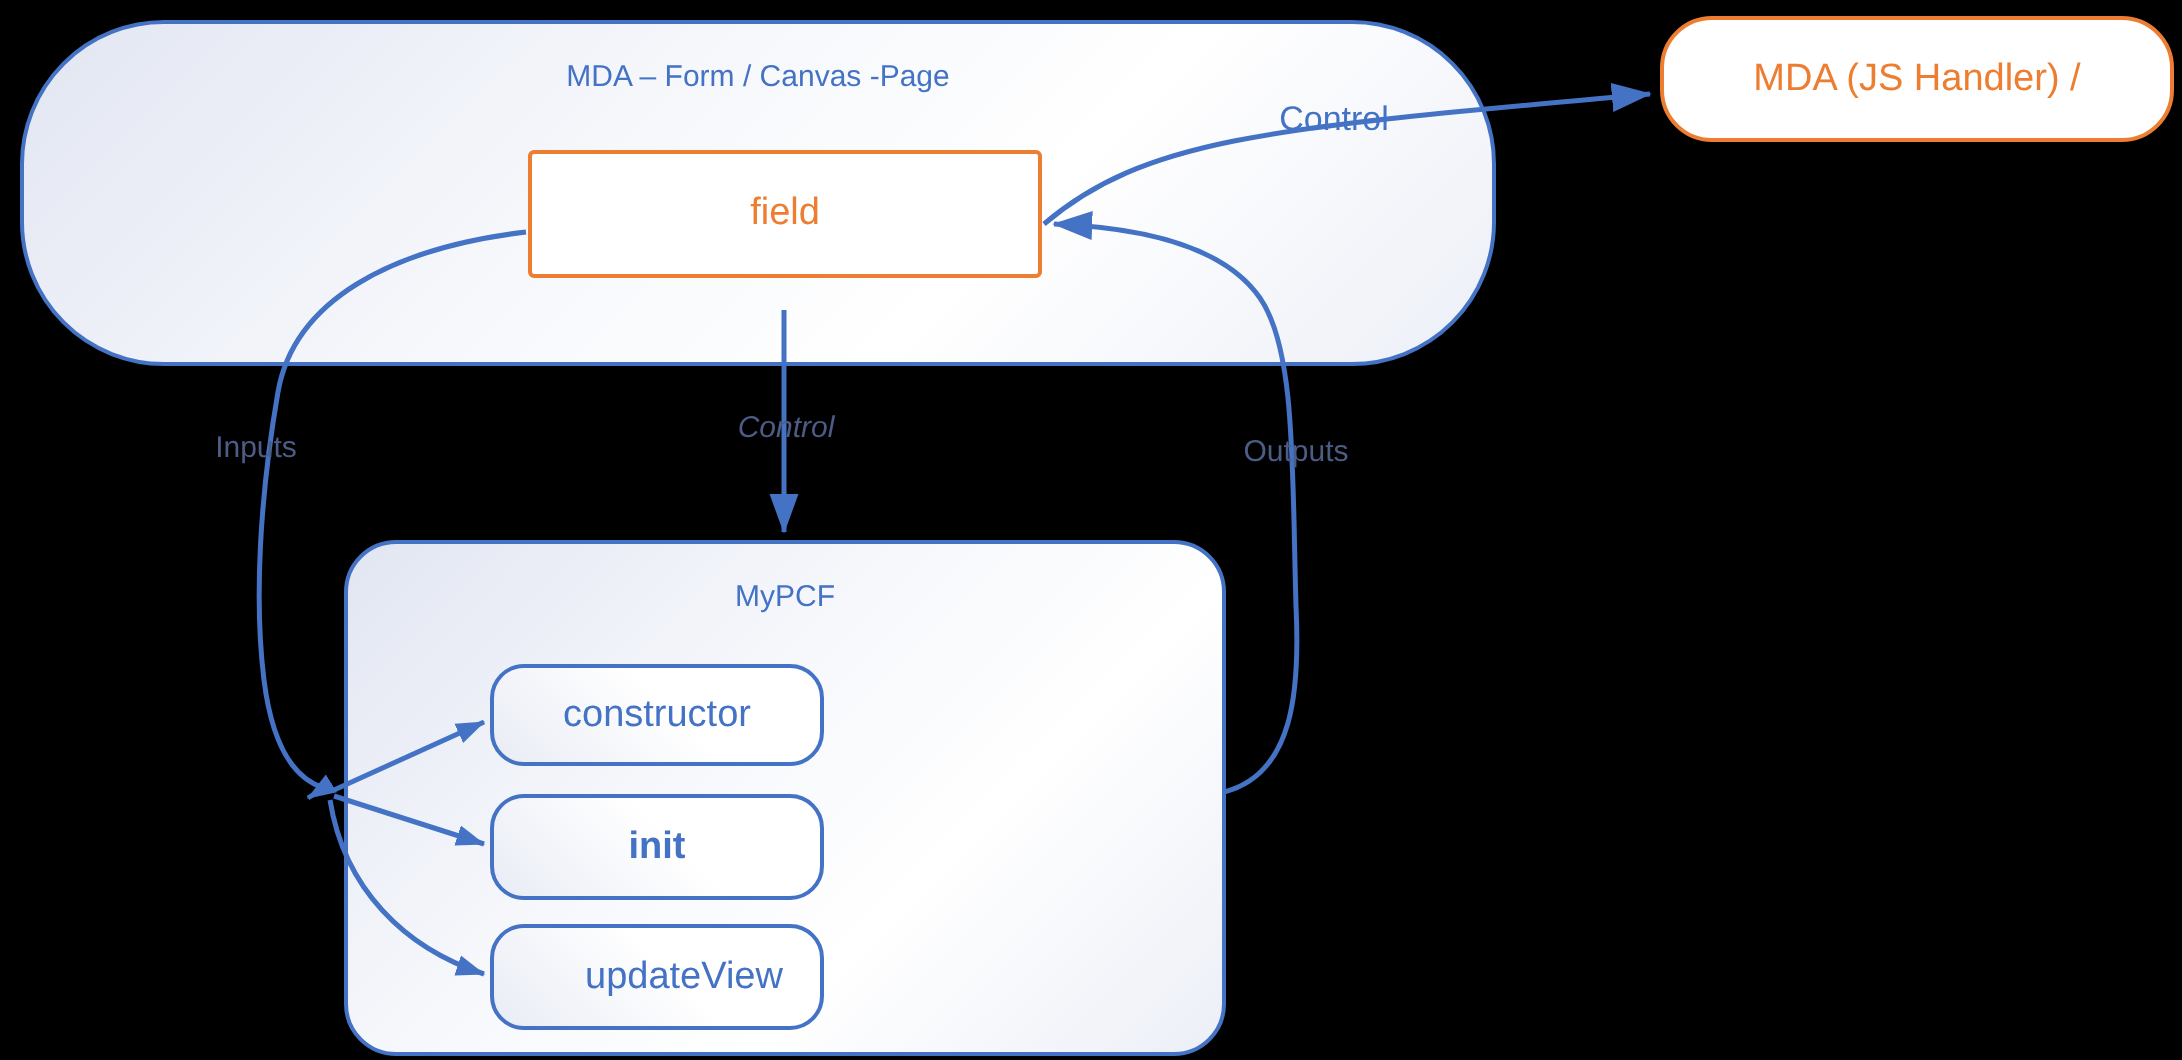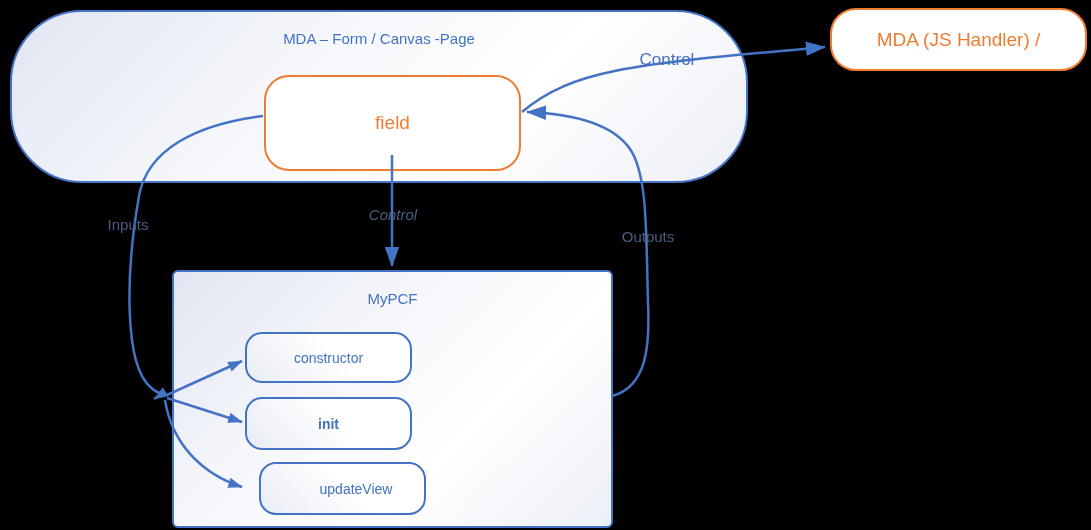--- a/index.html
+++ b/index.html
@@ -24,63 +24,63 @@
   .big-box {
     border: 2px solid var(--blue);
     background: linear-gradient(135deg, #e2e6f2 0%, #f5f7fb 38%, #ffffff 66%, #eceff7 100%);
   }
   .mda-box {
     left: 10px; top: 10px; width: 738px; height: 173px;
     border-radius: 72px;
   }
   .mypcf-box {
     left: 172px; top: 270px; width: 441px; height: 258px;
-    border-radius: 6px;
+    border-radius: 26px;
   }
   .container-title {
     position: absolute;
     left: 0; right: 0; top: 13px;
     text-align: center;
     font-size: 15px;
     line-height: 28px;
     color: var(--blue);
   }
 
   
   .orange-box {
     border: 2.5px solid var(--orange);
     background: #ffffff;
     color: var(--orange);
     display: flex; align-items: center; justify-content: center;
     text-align: center;
     font-size: 19px;
   }
   .field-box {
-    left: 264px; top: 75px; width: 257px; height: 96px;
-    border-radius: 25px;
+    left: 264px; top: 75px; width: 257px; height: 64px;
+    border-radius: 3px;
   }
   .handler-box {
     left: 830px; top: 8px; width: 257px; height: 63px;
     border-radius: 26px;
     flex-direction: column;
     line-height: 29px;
   }
 
   
   .method-box {
     border: 2px solid var(--blue);
     border-radius: 17px;
     background: linear-gradient(225deg, #ffffff 45%, #e9ecf5 100%);
     color: var(--blue);
     display: flex; align-items: center; justify-content: center;
-    font-size: 14px;
+    font-size: 19px;
   }
   .constructor-box { left: 245px; top: 332px; width: 167px; height: 51px; }
   .init-box        { left: 245px; top: 397px; width: 167px; height: 53px; font-weight: bold; }
-  .updateview-box  { left: 259px; top: 462px; width: 167px; height: 53px; padding-left: 27px; }
+  .updateview-box  { left: 245px; top: 462px; width: 167px; height: 53px; padding-left: 27px; }
   .getoutputs-box  {
     left: 450px; top: 370px; width: 164px; height: 53px;
     background: linear-gradient(135deg, #e6eaf4 0%, #ffffff 62%);
   }
 
   
   svg.connectors {
     position: absolute; left: 0; top: 0;
     width: 1091px; height: 530px;
     pointer-events: none;
@@ -157,15 +157,15 @@
     <path class="connector" d="M 167 395 L 242 361" marker-end="url(#arrowS)"></path>
 
     <path class="connector" d="M 167 398 L 242 422" marker-end="url(#arrowS)"></path>
 
     <path class="connector" d="M 165 400 C 172 444 202 474 242 487" marker-end="url(#arrowS)"></path>
   </svg>
 
   <div class="conn-label onchange-label" style="left:667px; top:60px;">Control</div>
   <div class="conn-label" style="left:128px; top:224px;">Inputs</div>
   <div class="conn-label" style="left:393px; top:214px;font-style:italic;">Control</div>
-  <div class="conn-label" style="left:648px; top:236px;text-align:center;">Outputs</div>
+  <div class="conn-label" style="left:648px; top:226px;text-align:center;">Outputs</div>
 
 </div>
 
 </body></html>

